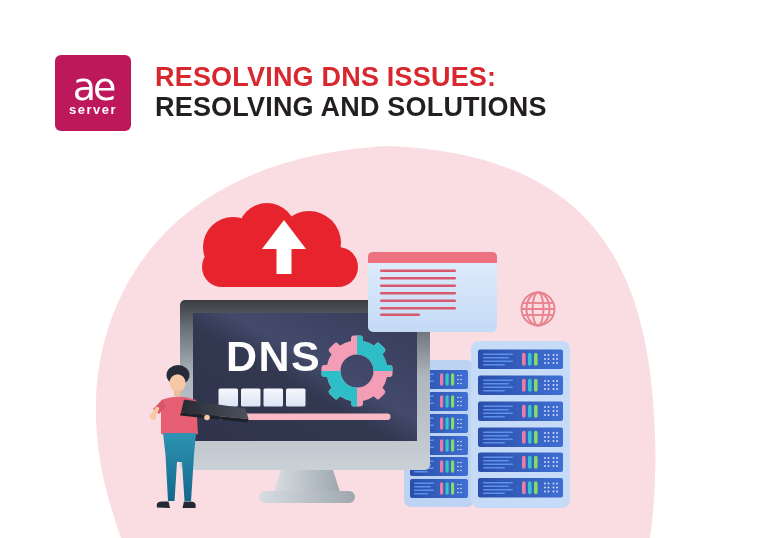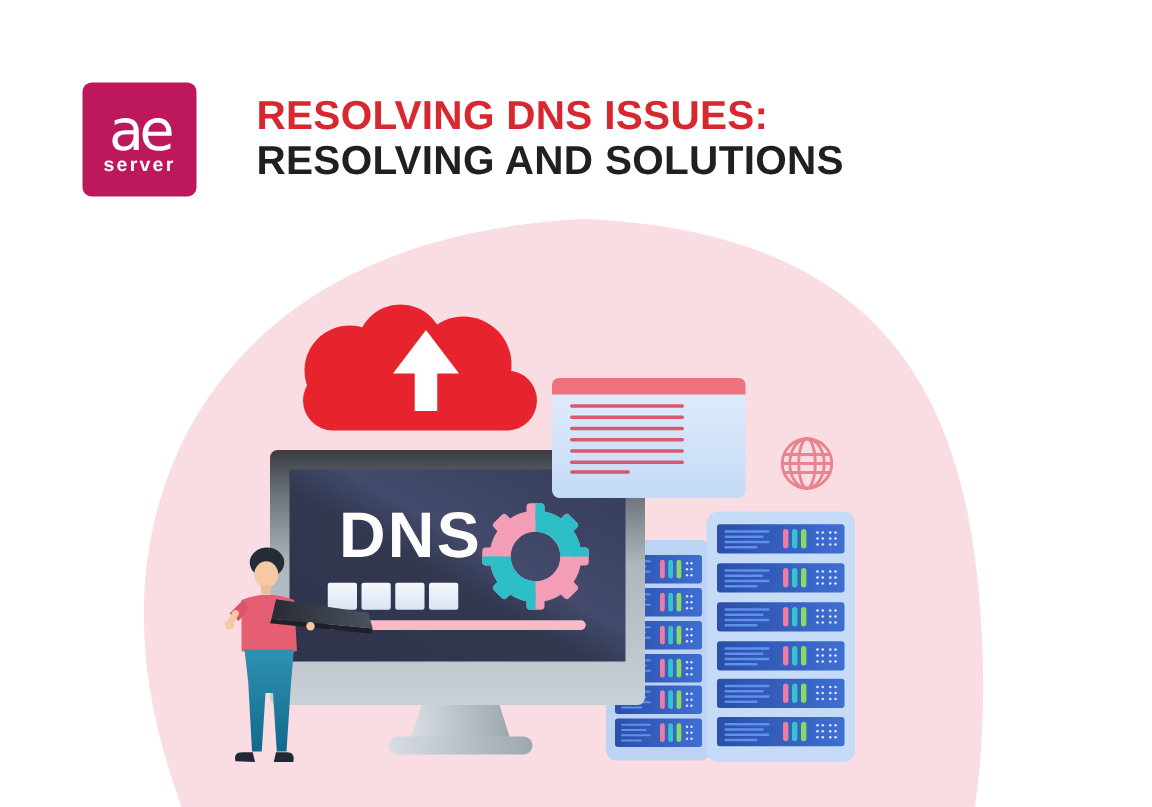--- a/index.html
+++ b/index.html
@@ -5,21 +5,21 @@
   html,body{margin:0;padding:0;background:#ffffff;}
   .stage{position:relative;width:768px;height:538px;background:#ffffff;overflow:hidden;
          font-family:"Liberation Sans",sans-serif;}
   
   .logo{position:absolute;left:55px;top:55px;width:76px;height:76px;background:#be185d;
         border-radius:6px;display:flex;flex-direction:column;align-items:center;justify-content:center;}
   .logo-main{color:#ffffff;font-family:"DejaVu Sans",sans-serif;font-size:38px;font-weight:400;
              letter-spacing:-3px;line-height:34px;}
   .logo-sub{color:#ffffff;font-size:13px;letter-spacing:1.5px;margin-top:-2px;font-weight:700;}
   .title{position:absolute;left:155px;top:62px;line-height:30px;font-weight:700;font-size:27px;
-         letter-spacing:.2px;margin-left:16px;}
+         letter-spacing:.2px;}
   .title .l1{color:#d7282f;}
   .title .l2{color:#231f20;}
   
   .illu{position:absolute;left:0;top:0;width:768px;height:538px;}
   .screen-label{font-family:"Liberation Sans",sans-serif;font-weight:700;font-size:43px;
                 letter-spacing:1.5px;fill:#fdfdfd;}
 </style>
 </head>
 <body>
 

